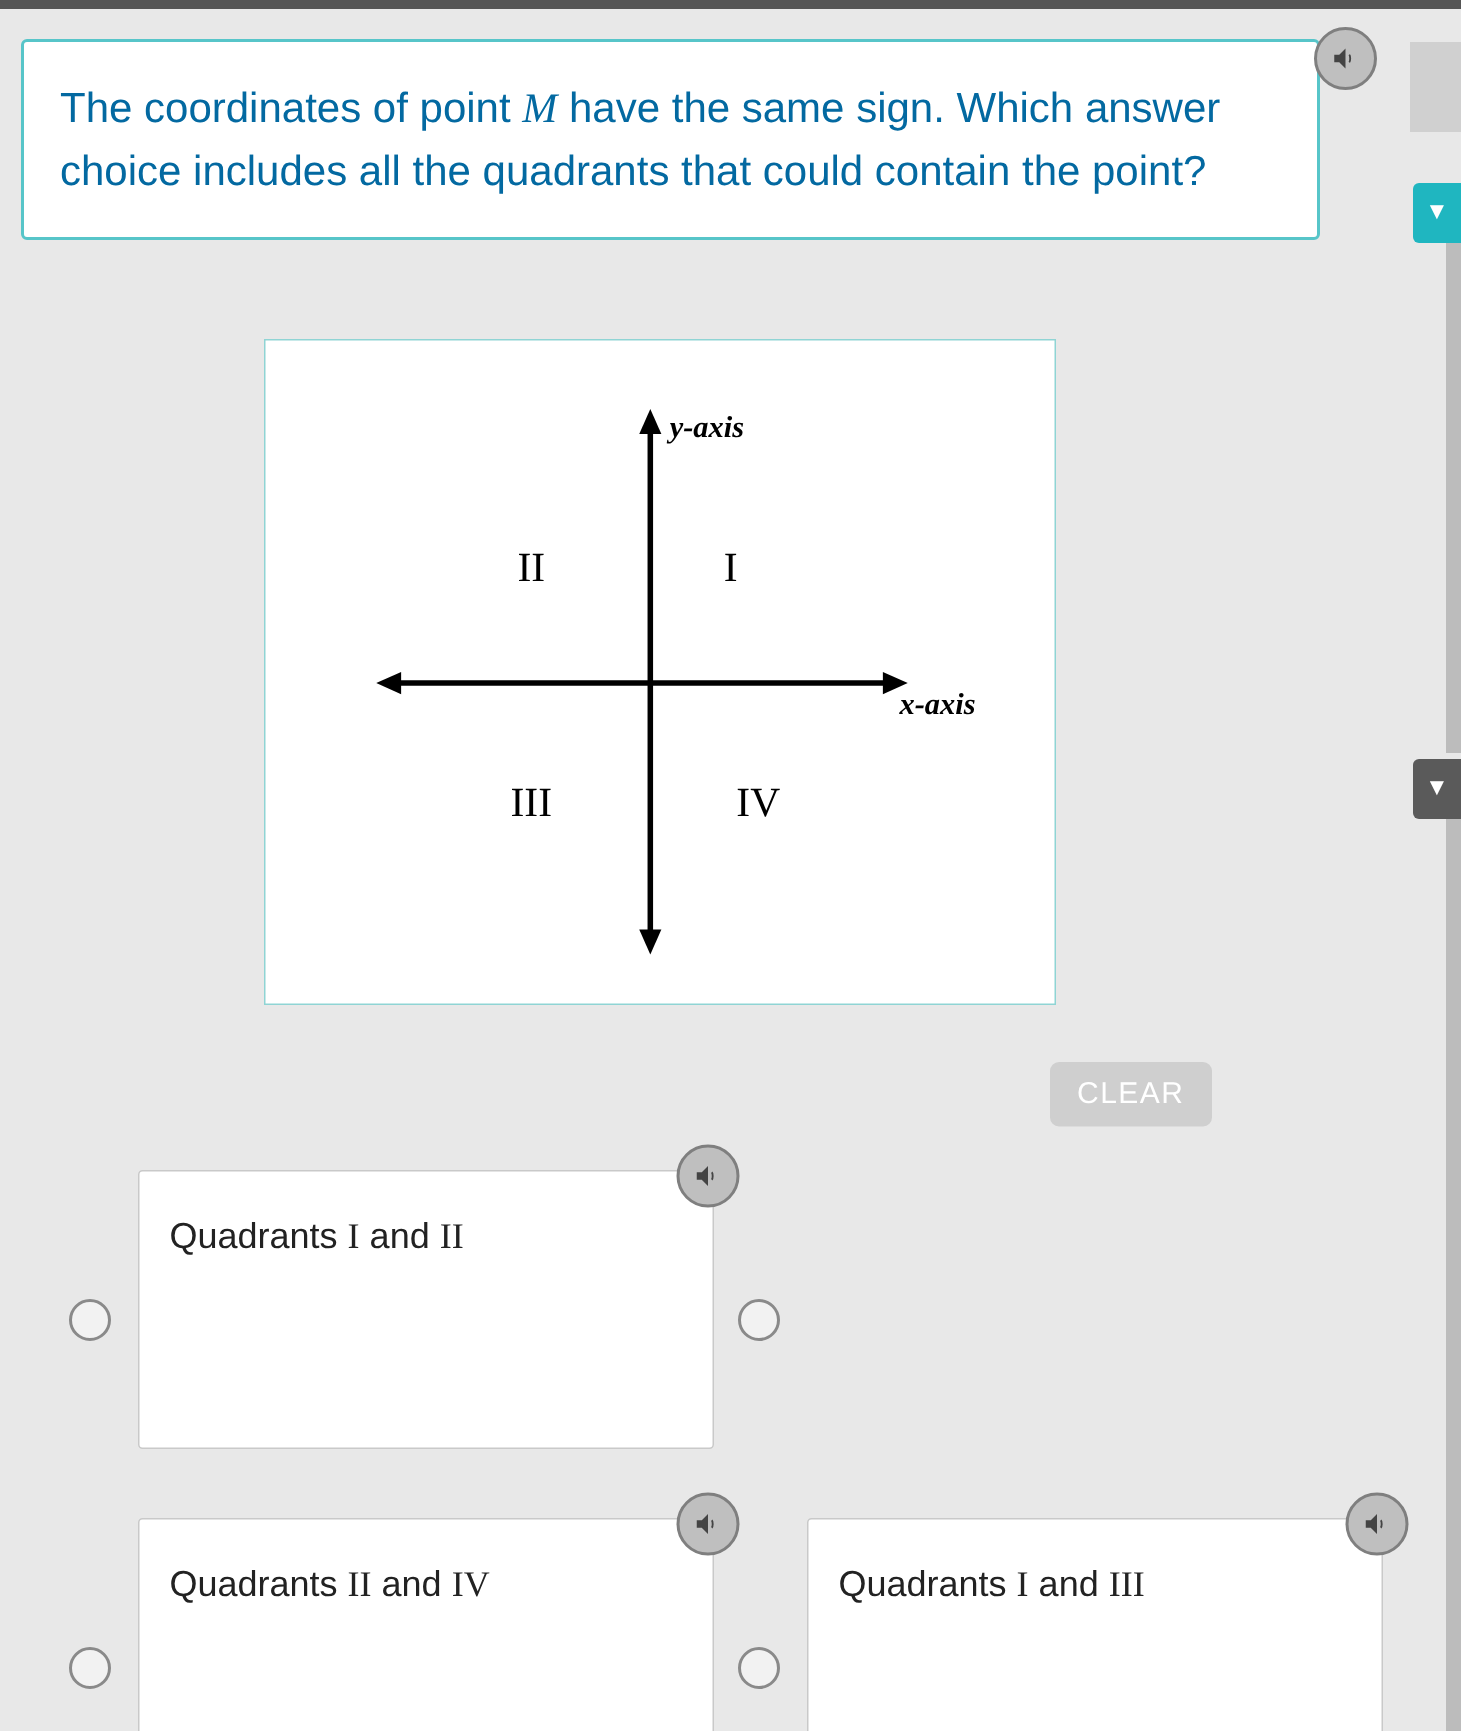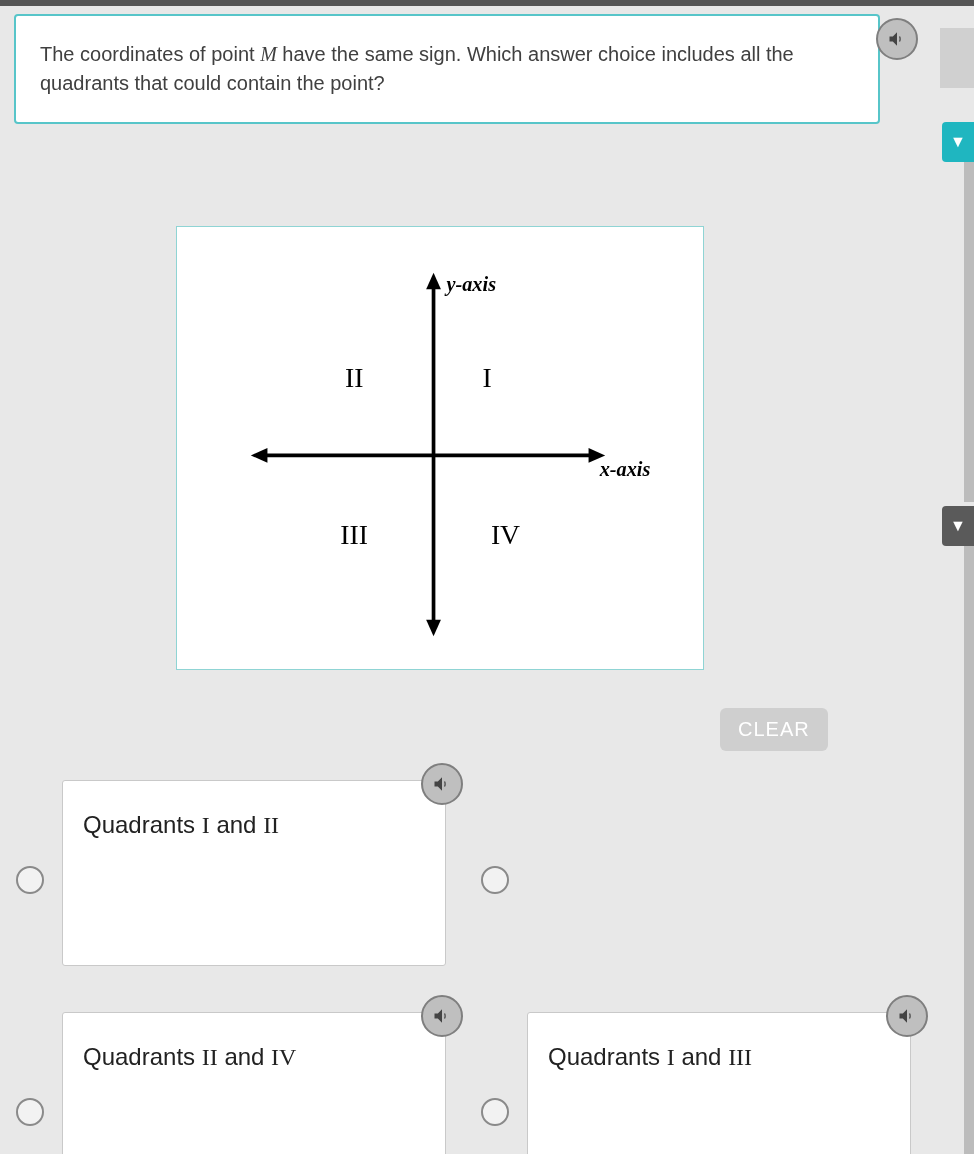--- a/index.html
+++ b/index.html
@@ -13,28 +13,28 @@
   }
   .topbar {
     position: absolute;
     top: 0; left: 0; right: 0;
     height: 6px;
     background: #555;
   }
   .question-card {
     position: absolute;
     left: 14px;
-    top: 14px;
+    top: 26px;
     width: 866px;
     background: #fff;
     border: 2px solid #57c5c9;
     border-radius: 4px;
     padding: 24px 24px;
-    font-size: 20px;
-    color: #404040;
+    font-size: 28px;
+    color: #0369a1;
     line-height: 1.45;
   }
   .question-card .ital { font-style: italic; font-family: "Georgia", serif; }
   .speaker-main {
     position: absolute;
     right: 56px;
     top: 18px;
   }
   .speaker {
     width: 42px; height: 42px;
@@ -55,42 +55,41 @@
     border: 1px solid #8fd4d4;
   }
   .diagram svg { width: 100%; height: 100%; display:block; }
   .qlabel { font-family: "Times New Roman", serif; font-size: 30px; fill:#000; }
   .axlabel { font-family: "Times New Roman", serif; font-size: 22px; font-style: italic; font-weight: bold; fill:#000; }
   .btnrow {
     position: absolute;
     top: 708px;
     left: 700px;
     display: flex;
-    margin-left: 20px;
   }
   .btn {
     background: #cfcfcf;
     color: #fff;
     border: none;
     border-radius: 6px;
     padding: 10px 18px;
     font-size: 20px;
     letter-spacing: 1px;
     cursor: pointer;
   }
   .answers {
     position: absolute;
     top: 780px;
     left: 0;
     width: 920px;
   }
   .answer-row {
     display: flex;
-    gap: 10px;
     margin-bottom: 46px;
+    margin-left: 30px;
   }
   .answer-cell {
     position: relative;
     display: flex;
     align-items: flex-start;
     width: 456px;
   }
   .radio {
     width: 28px; height: 28px;
     border: 2px solid #8a8a8a;

